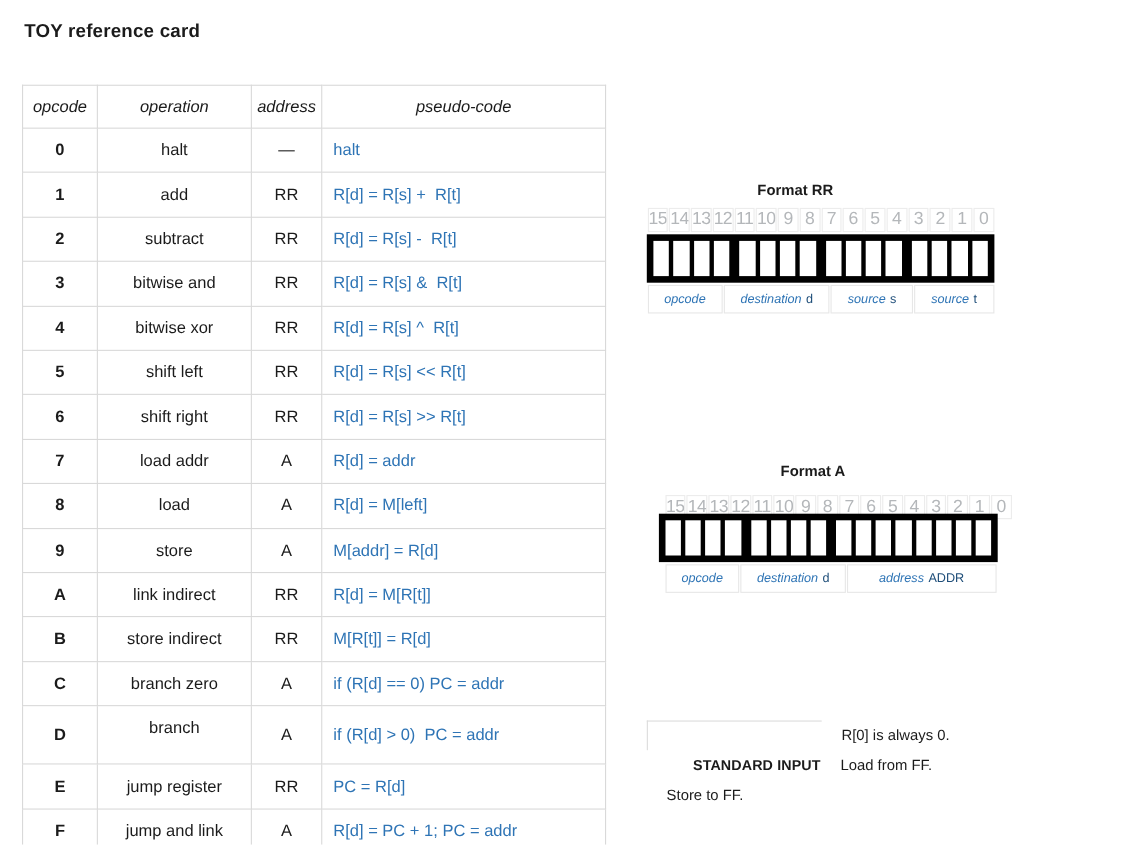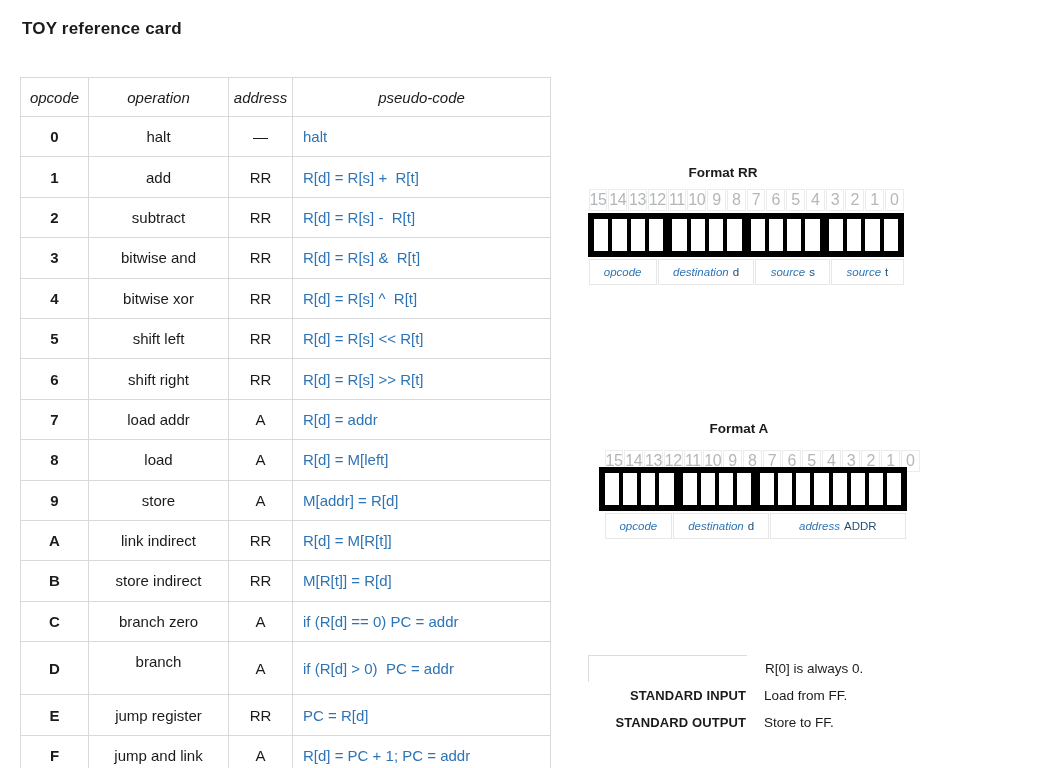--- a/index.html
+++ b/index.html
@@ -337,18 +337,17 @@
   <div class="notes" id="notes">
       <div class="notes-row first">
         <div class="notes-label"></div>
         <div class="notes-text">R[0] is always 0.</div>
       </div>
       <div class="notes-row">
         <div class="notes-label">STANDARD INPUT</div>
         <div class="notes-text">Load from FF.</div>
       </div>
       <div class="notes-row">
-        <div class="notes-label">STANDARD OUTPUT</div>
         <div class="notes-text">Store to FF.</div>
       </div>
     </div>
 
 </div>
 
 </body></html>

